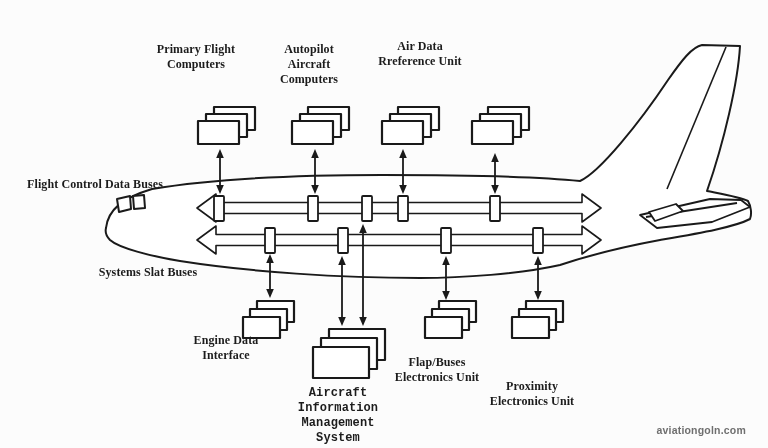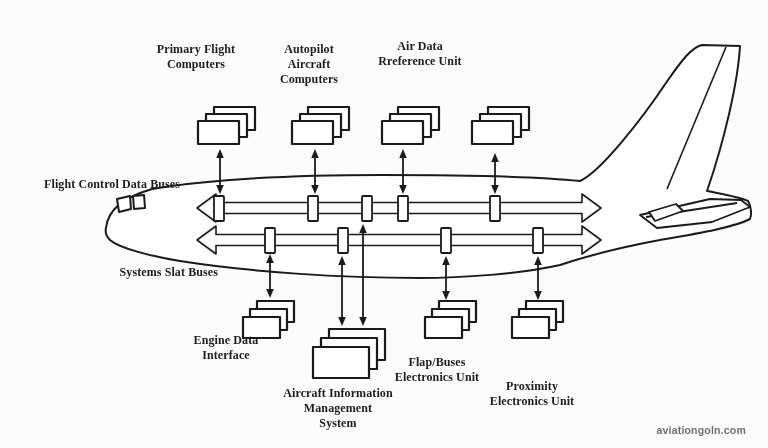--- a/index.html
+++ b/index.html
@@ -14,21 +14,21 @@
   .lbl{
     position:absolute;
     color:#1c1c1c;
     font-size:12px;
     line-height:15px;
     font-weight:600;
     text-align:center;
     white-space:pre-line;
     letter-spacing:0.1px;
   }
-  .lbl.left{text-align:right;}
+  .lbl.left{text-align:center;}
   .watermark{
     position:absolute;
     font-family:"Liberation Sans","DejaVu Sans",sans-serif;
     font-size:10.5px;
     font-weight:bold;
     color:#6f6f6f;
     letter-spacing:0.2px;
   }
 </style>
 </head>
@@ -192,21 +192,21 @@
 Aircraft
 Computers</div>
 
   <div class="lbl" style="left:360px;top:39px;width:120px;">Air Data
 Rreference Unit</div>
 
 
   <div class="lbl" style="left:176px;top:333px;width:100px;">Engine Data
 Interface</div>
 
-  <div class="lbl" style="left:268px;top:386px;width:140px;">Aircraft Information
+  <div class="lbl" style="left:268px;top:386px;width:140px;font-family:Liberation Mono, monospace;">Aircraft Information
 Management
 System</div>
 
   <div class="lbl" style="left:377px;top:355px;width:120px;">Flap/Buses
 Electronics Unit</div>
 
   <div class="lbl" style="left:472px;top:355px;width:120px;margin-top:24px;">Proximity
 Electronics Unit</div>
 
   <div class="watermark" style="right:22px;top:424px;">aviationgoln.com</div>

